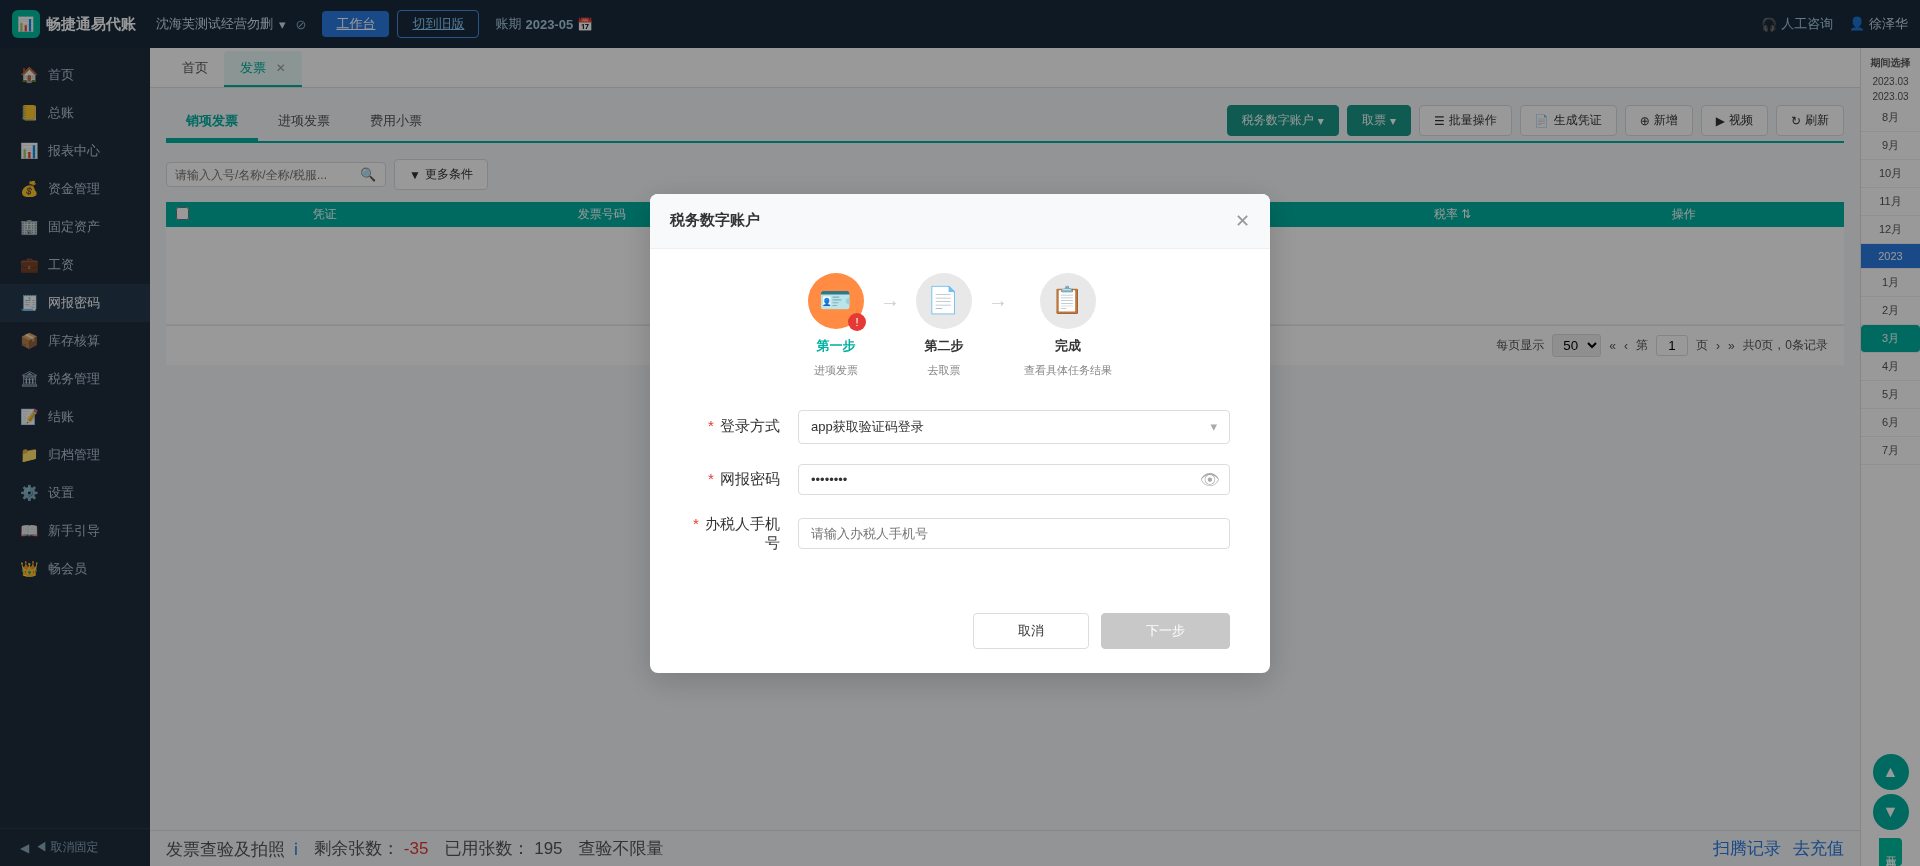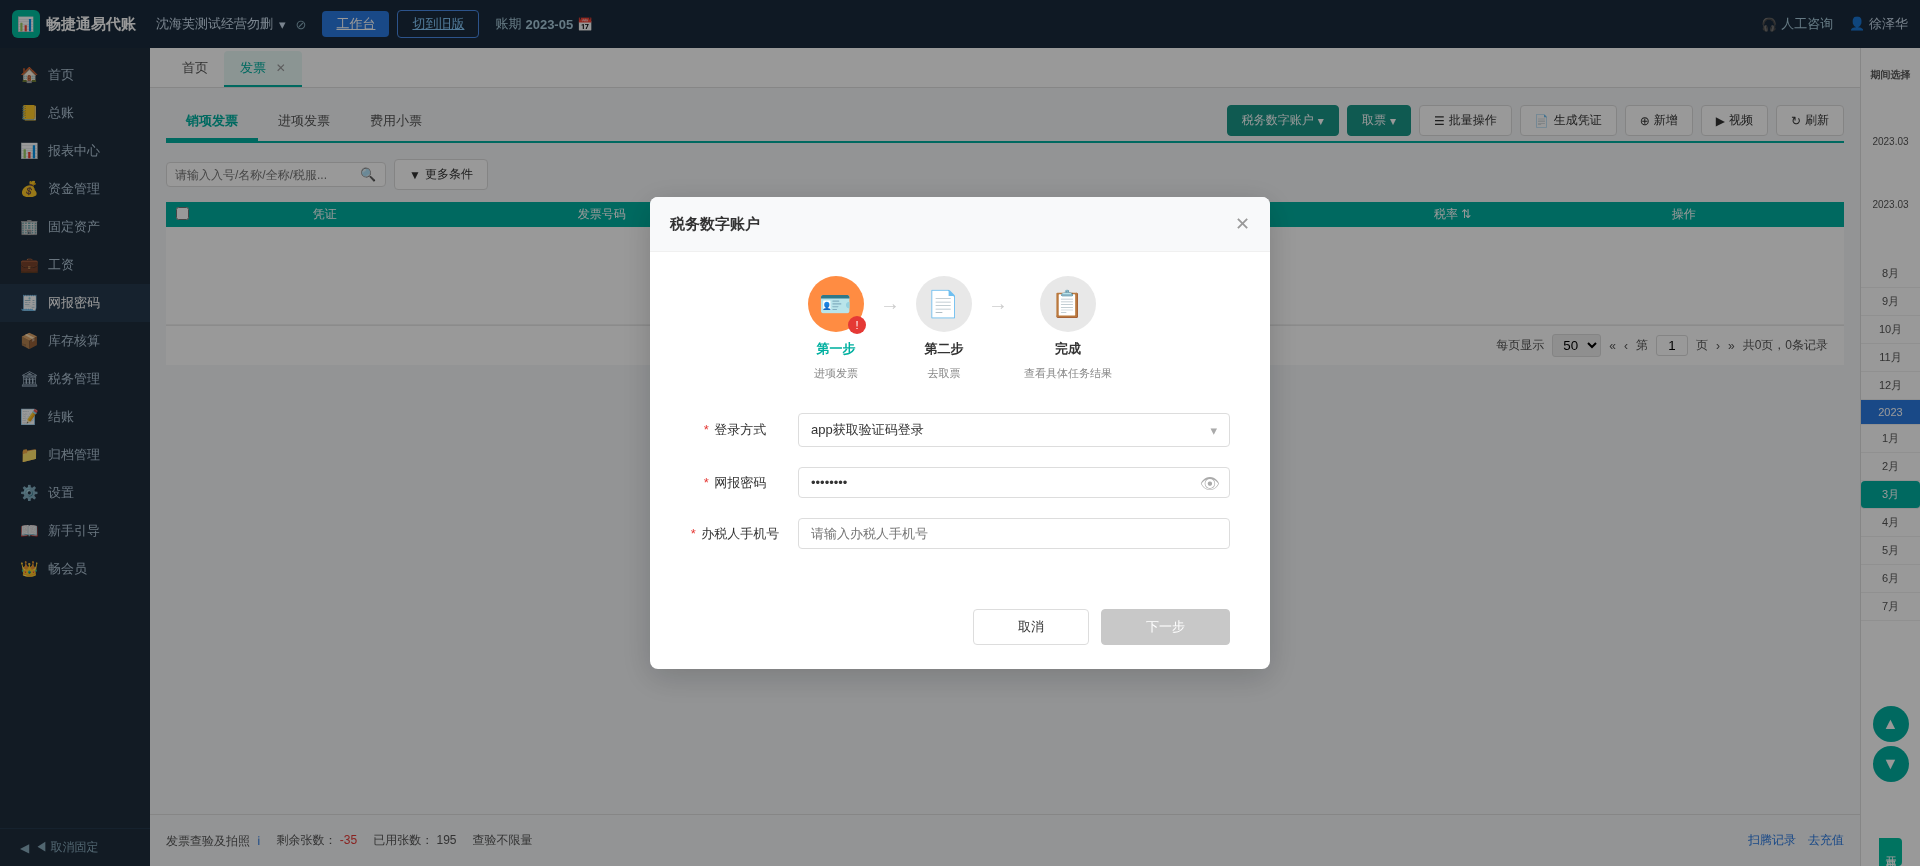--- a/index.html
+++ b/index.html
@@ -171,45 +171,44 @@
       border-bottom: 1px solid #f0f0f0;
     }
 
     
     .right-panel {
       width: 60px;
       background: #fff;
       border-left: 1px solid #e0e0e0;
       display: flex; flex-direction: column;
       align-items: center;
-      padding-top: 16px;
-      gap: 48px;
+      padding-top: 4px;
     }
     .period-list { width: 100%; }
     .period-item {
       padding: 6px 4px; text-align: center; font-size: 11px; color: #555;
       cursor: pointer; border-bottom: 1px solid #f0f0f0;
     }
     .period-item.active { background: #00b0a0; color: #fff; border-radius: 4px; }
     .period-item.current-year { background: #2a7ae2; color: #fff; }
 
     
     .pagination-bar {
       display: flex; align-items: center; justify-content: flex-end;
       padding: 8px 16px; background: #fff;
       border-top: 1px solid #e8e8e8; font-size: 12px; color: #555; gap: 8px;
     }
 
     
     .status-bar {
-      height: 52px;
+      height: 36px;
       background: #f5f7f9;
       border-top: 1px solid #e0e0e0;
       display: flex; align-items: center;
-      padding: 0 16px; font-size: 12px; color: #555; gap: 16px;
+      padding: 0 16px; font-size: 17px; color: #555; gap: 16px;
     }
     .status-bar .status-link { color: #2a7ae2; cursor: pointer; }
 
     
     .modal-overlay {
       position: fixed; top: 0; left: 0; right: 0; bottom: 0;
       background: rgba(0,0,0,0.4);
       display: flex; align-items: center; justify-content: center;
       z-index: 1000;
     }
@@ -257,21 +256,21 @@
     .step-desc { font-size: 11px; color: #888; text-align: center; }
     .step-arrow {
       font-size: 20px; color: #ccc; margin: 0 16px; margin-top: 16px;
     }
 
     
     .form-row {
       display: flex; align-items: center; margin-bottom: 20px; gap: 12px;
     }
     .form-label {
-      width: 90px; text-align: center; font-size: 13px; color: #333;
+      width: 90px; text-align: right; font-size: 15px; color: #333;
       flex-shrink: 0;
     }
     .form-label .required { color: #e53935; margin-right: 2px; }
     .form-field {
       flex: 1;
       margin-left: 6px;
     }
     .form-select {
       width: 100%; padding: 7px 12px; border: 1px solid #ddd; border-radius: 4px;
       font-size: 13px; color: #333; background: #fff;

